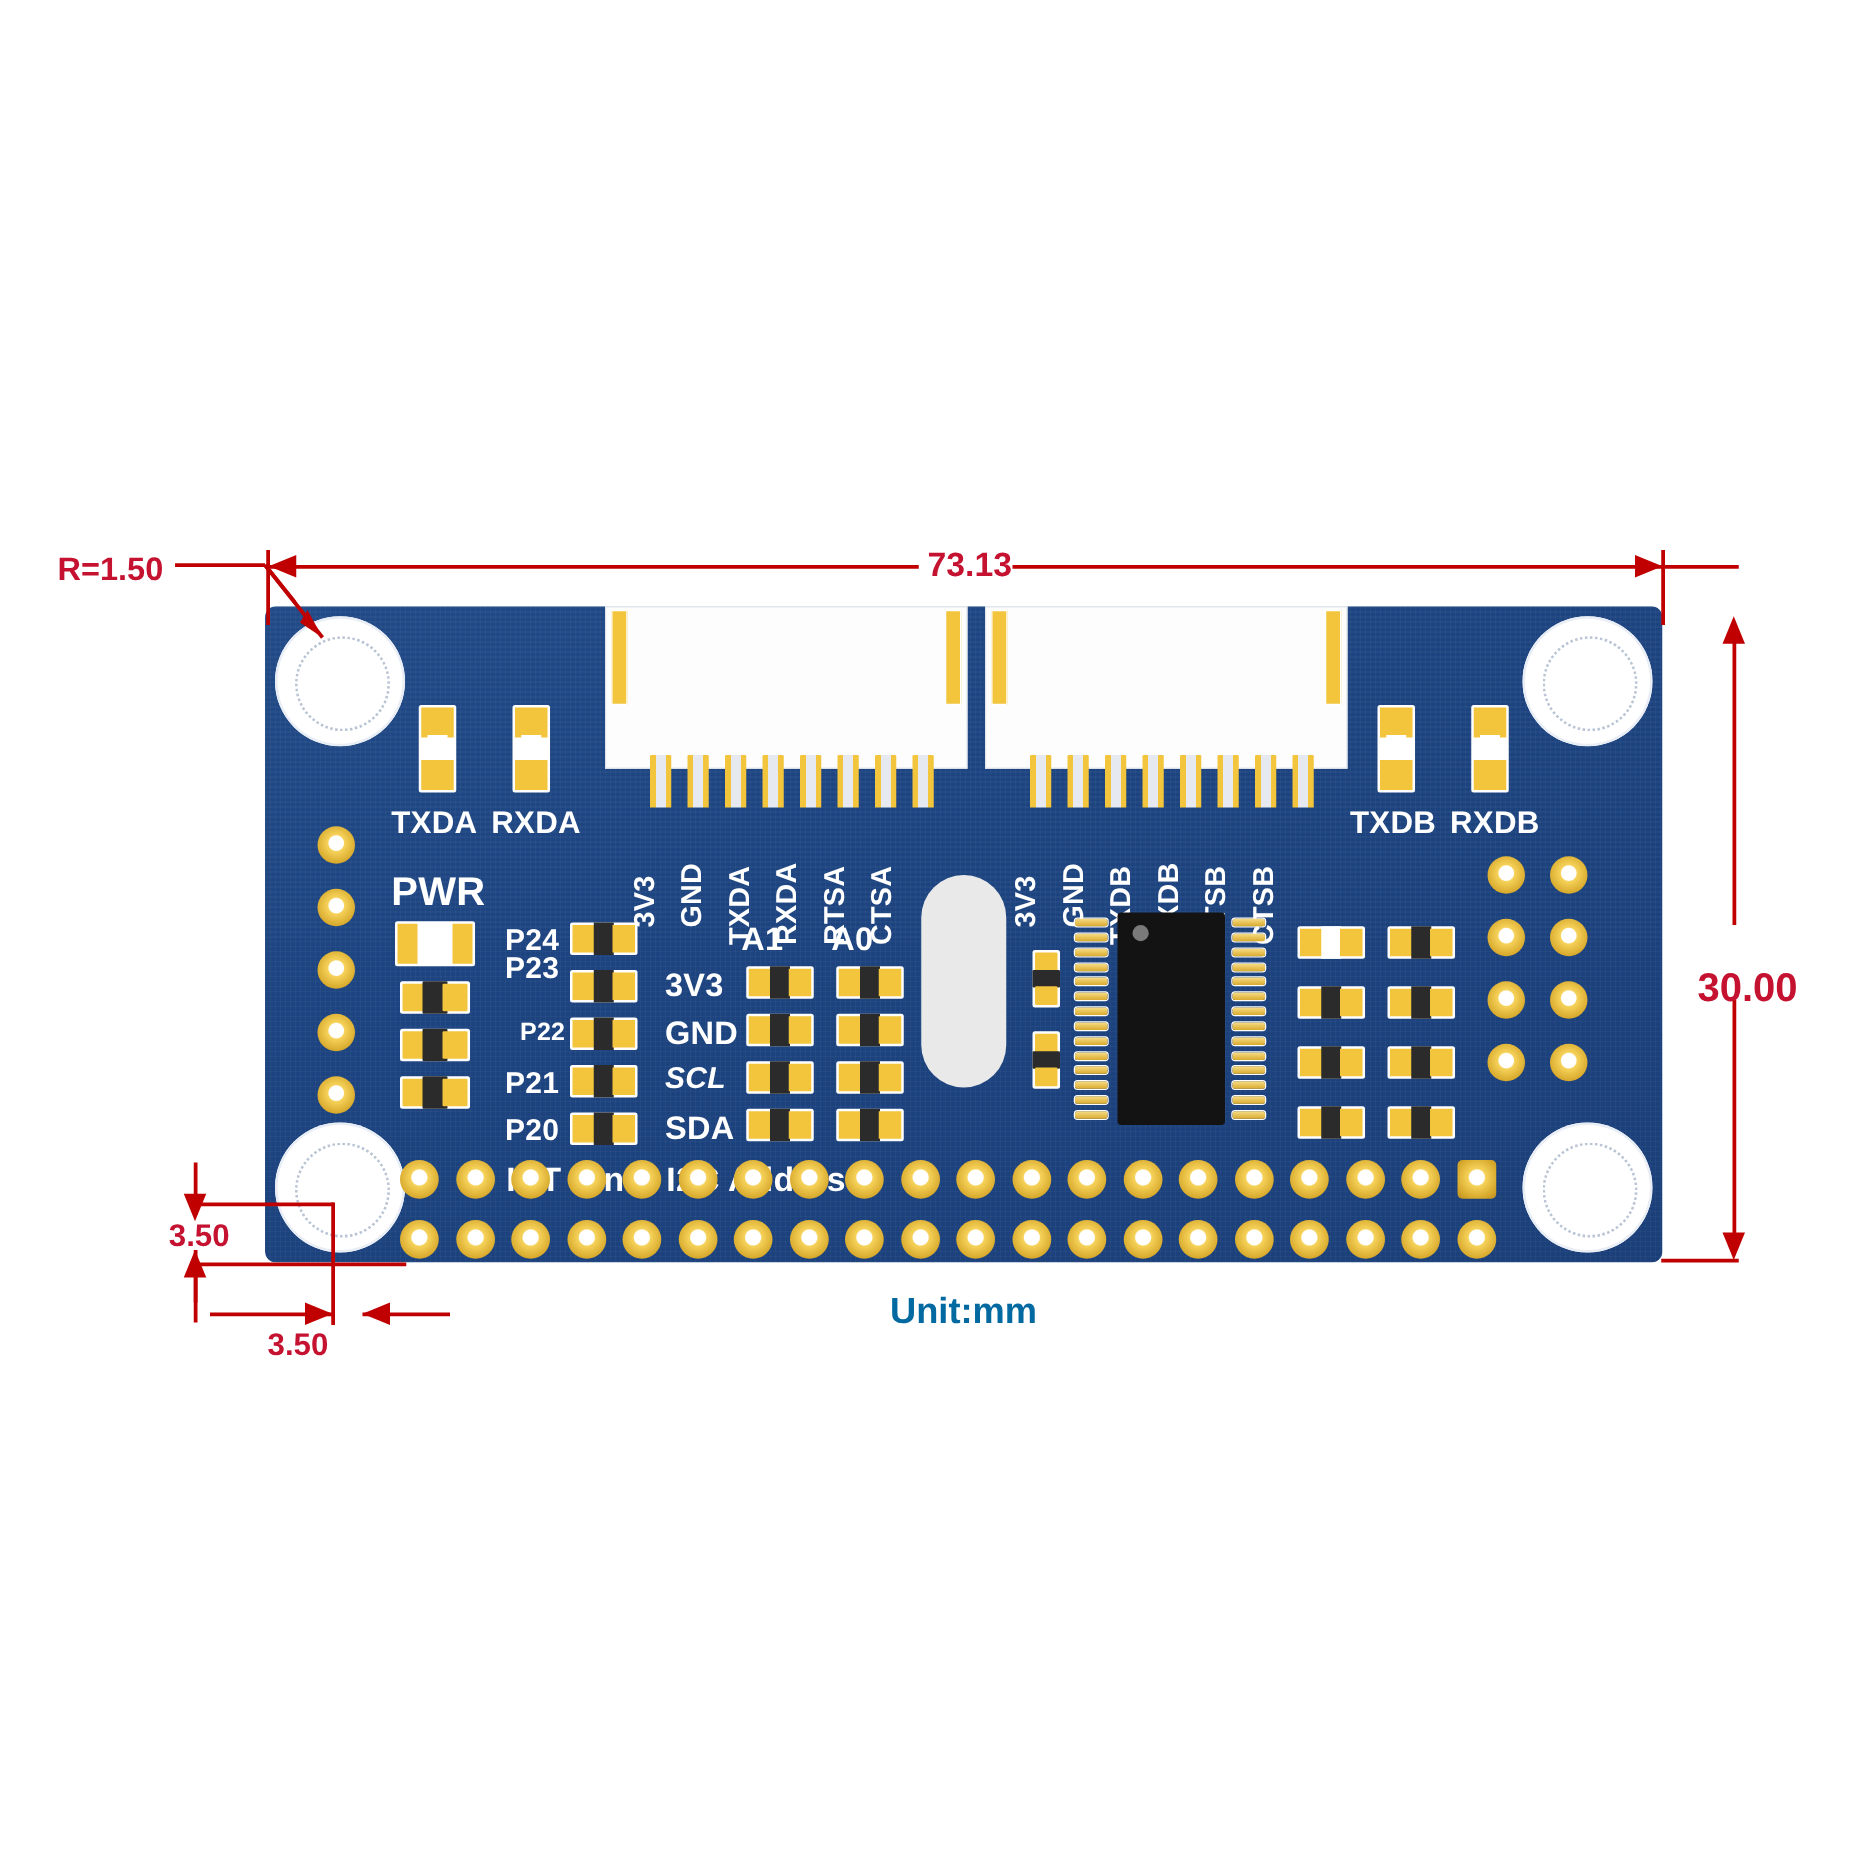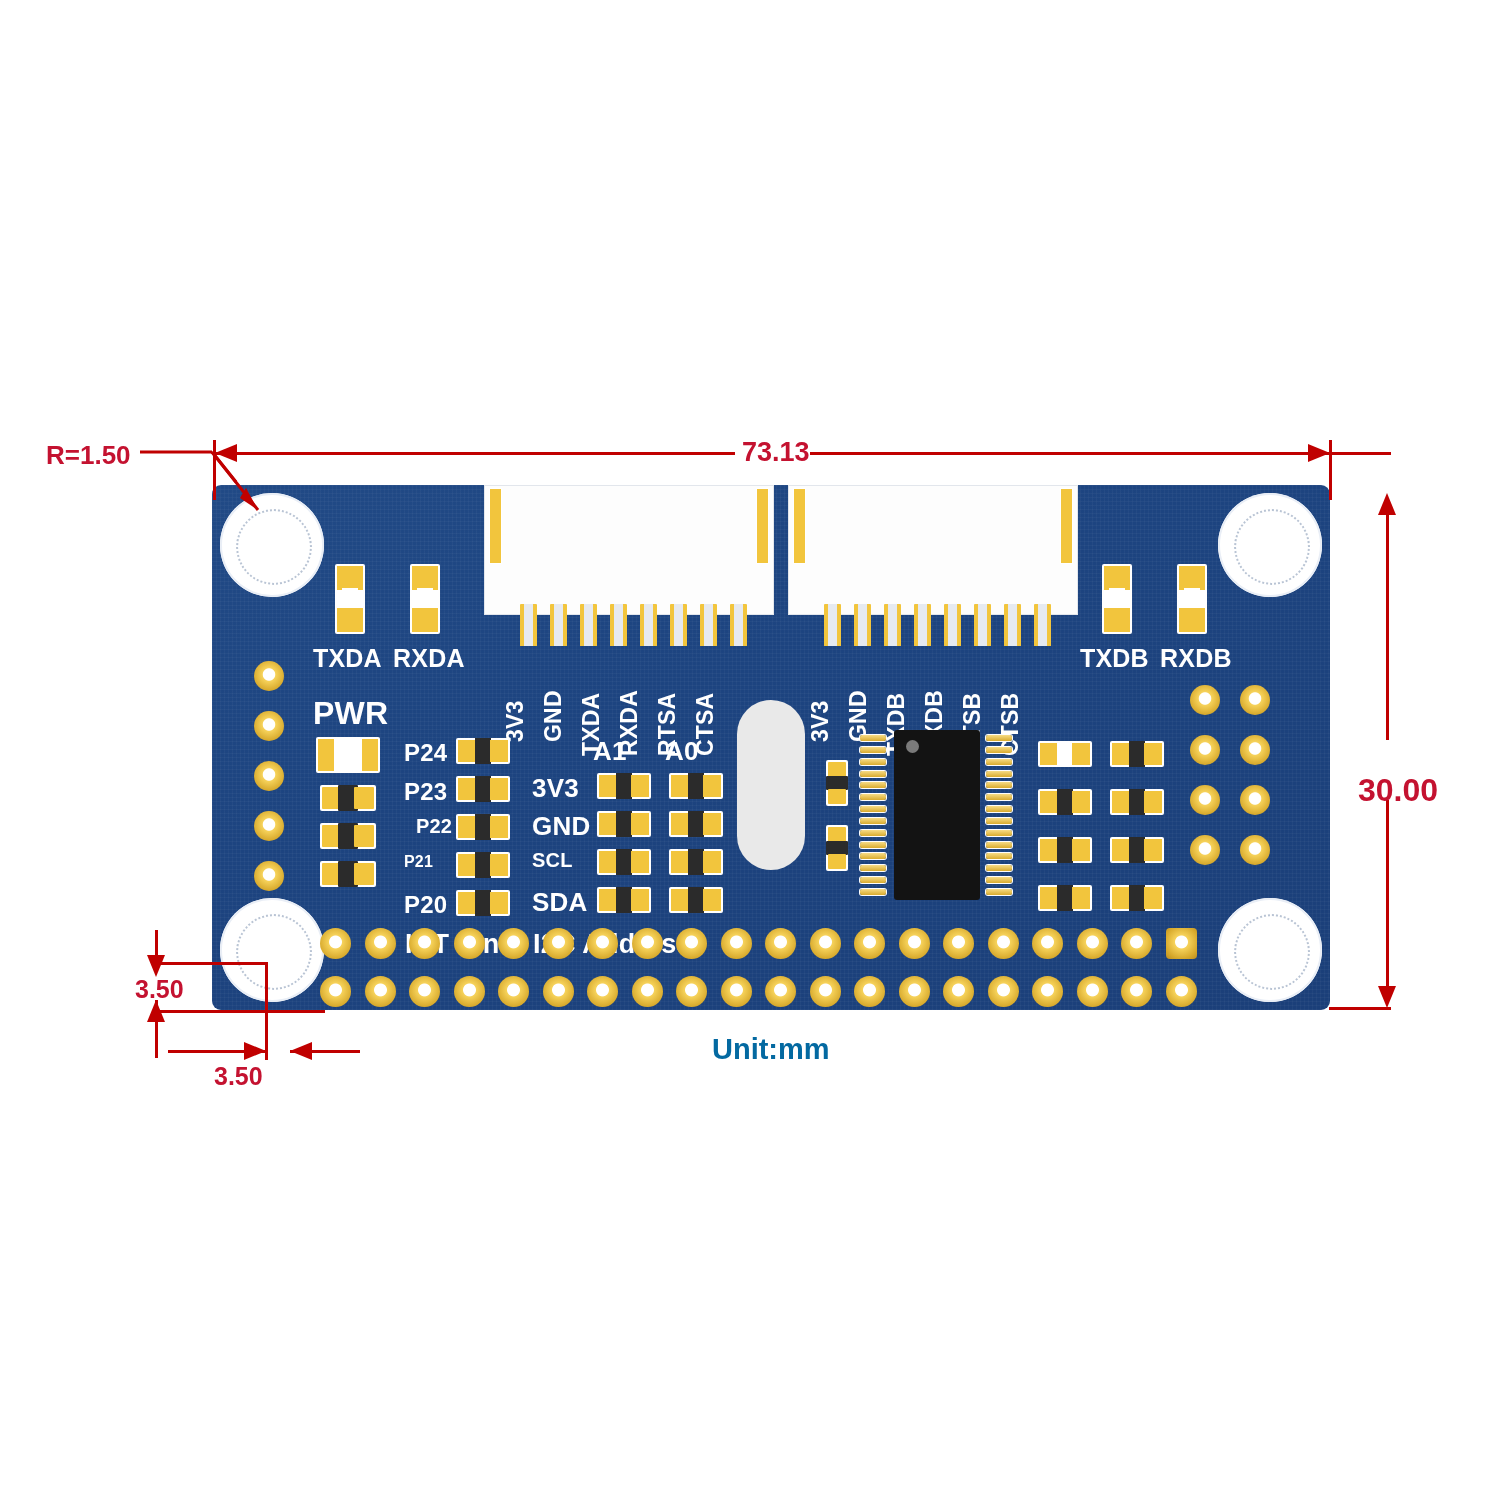--- a/index.html
+++ b/index.html
@@ -184,23 +184,23 @@
       <div class="body"></div>
       <div class="e2"></div>
     </div>
   <div class="res-h" style="left:108px;top:376px;width:56px;height:26px;">
       <div class="e1"></div>
       <div class="body"></div>
       <div class="e2"></div>
     </div>
 
   <div class="silk" style="left:192px;top:254px;font-size:24px;">P24</div>
-  <div class="silk" style="left:192px;top:293px;font-size:24px;">P23</div>
+  <div class="silk" style="left:192px;top:276px;font-size:24px;">P23</div>
   <div class="silk" style="left:204px;top:330px;font-size:20px;">P22</div>
-  <div class="silk" style="left:192px;top:368px;font-size:16px;">P21</div>
+  <div class="silk" style="left:192px;top:368px;font-size:24px;">P21</div>
   <div class="silk" style="left:192px;top:406px;font-size:24px;">P20</div>
 
   <div class="jp" style="left:244px;top:253px;width:54px;height:26px;">
       <div class="l"></div>
       <div class="m"></div>
       <div class="r"></div>
     </div>
   <div class="jp" style="left:244px;top:291px;width:54px;height:26px;">
       <div class="l"></div>
       <div class="m"></div>
@@ -222,21 +222,21 @@
       <div class="r"></div>
     </div>
 
   <div class="silk" style="left:193px;top:444px;font-size:27px;">INT Pin</div>
 
   <div class="silk" style="left:381px;top:251px;font-size:26px;">A1</div>
   <div class="silk" style="left:453px;top:251px;font-size:26px;">A0</div>
 
   <div class="silk" style="left:320px;top:288px;font-size:26px;">3V3</div>
   <div class="silk" style="left:320px;top:326px;font-size:26px;">GND</div>
-  <div class="silk" style="left:320px;top:364px;font-size:20px;">SCL</div>
+  <div class="silk" style="left:320px;top:364px;font-size:24px;font-style:italic;">SCL</div>
   <div class="silk" style="left:320px;top:402px;font-size:26px;">SDA</div>
 
   <div class="jp" style="left:385px;top:288px;width:54px;height:26px;">
       <div class="l"></div>
       <div class="m"></div>
       <div class="r"></div>
     </div>
   <div class="jp" style="left:385px;top:326px;width:54px;height:26px;">
       <div class="l"></div>
       <div class="m"></div>

